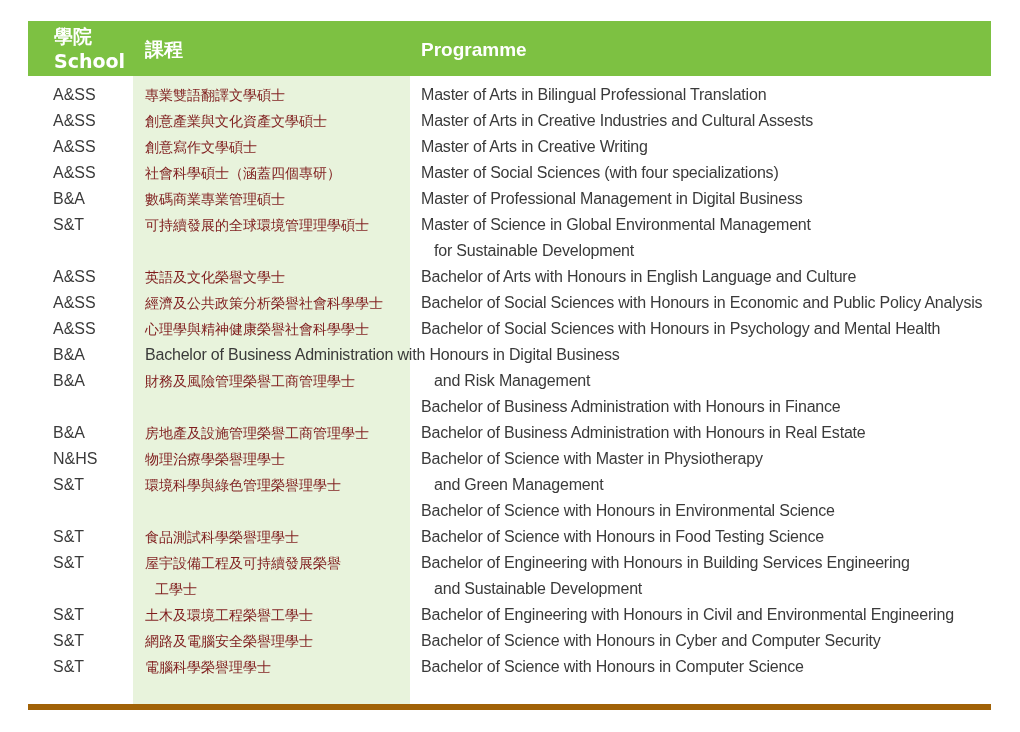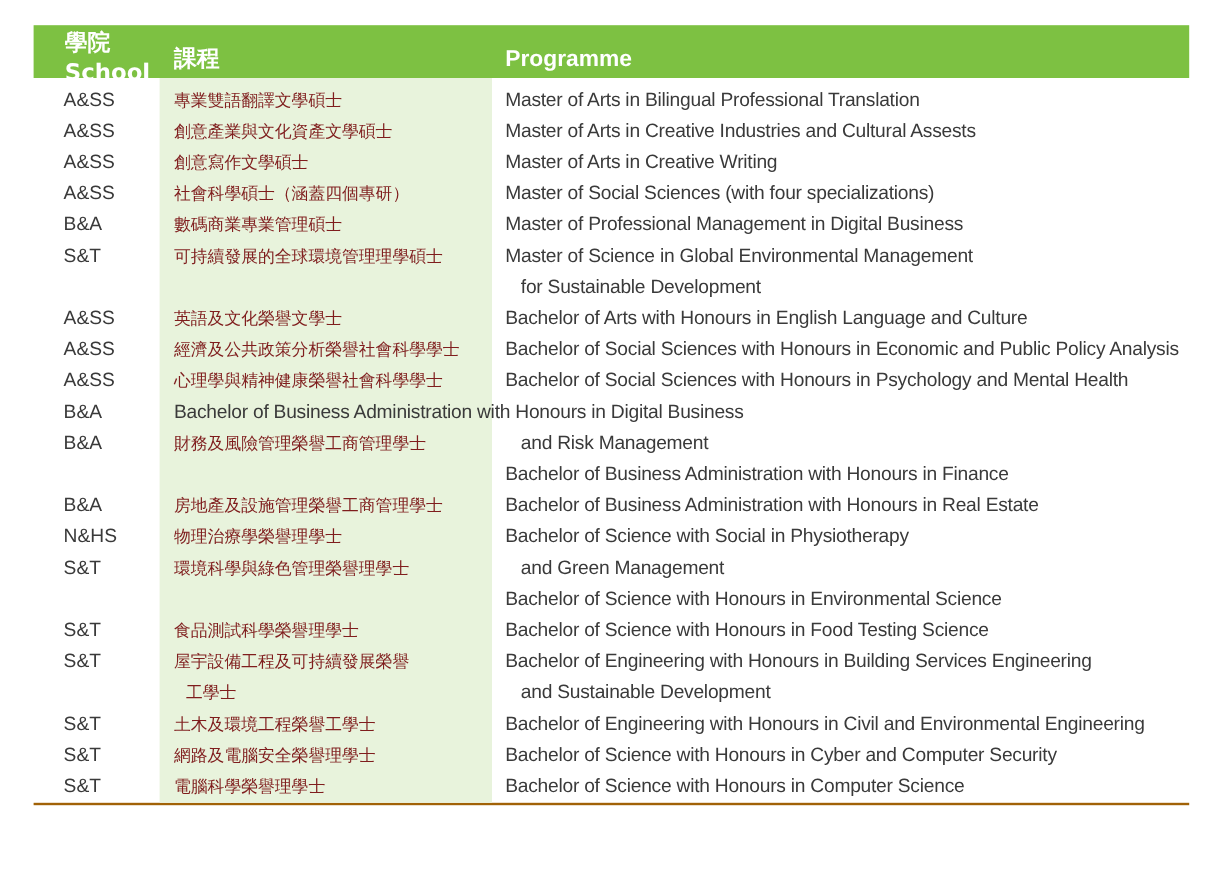--- a/index.html
+++ b/index.html
@@ -16,21 +16,21 @@
       color: #3a3a3a;
     }
     .table-wrap {
       position: absolute;
       left: 28px;
       top: 21px;
       width: 963px;
     }
     .header-row {
       position: relative;
-      height: 44px;
+      height: 55px;
       background: #7dc142;
       color: #ffffff;
       font-family: "DejaVu Sans", sans-serif;
       font-weight: bold;
     }
     .hdr-school {
       position: absolute;
       left: 26px;
       top: 3px;
       font-size: 19px;
@@ -48,22 +48,22 @@
       position: absolute;
       left: 393px;
       top: 16px;
       font-size: 19px;
       line-height: 25px;
       font-family: "Liberation Sans", sans-serif;
     }
     .body-area {
       position: relative;
       padding-top: 6px;
-      padding-bottom: 0;
-      border-bottom: 2px solid #a16207;
+      padding-bottom: 24px;
+      border-bottom: 6px solid #a16207;
     }
     .shade-col {
       position: absolute;
       left: 105px;
       top: 0;
       bottom: 0;
       width: 277px;
       background: #e8f3dc;
       z-index: 0;
     }
@@ -214,21 +214,21 @@
         <div class="c-prog">
           <span class="line">Bachelor of Business Administration with Honours in Real Estate</span>
         </div>
       </div>
       <div class="row">
         <div class="c-school">N&amp;HS</div>
         <div class="c-course">
           <span class="line">物理治療學榮譽理學士</span>
         </div>
         <div class="c-prog">
-          <span class="line">Bachelor of Science with Social in Physiotherapy</span>
+          <span class="line">Bachelor of Science with Master in Physiotherapy</span>
         </div>
       </div>
       <div class="row">
         <div class="c-school">S&amp;T</div>
         <div class="c-course">
           <span class="line">環境科學與綠色管理榮譽理學士</span>
         </div>
         <div class="c-prog">
           <span class="line indent">and Green Management</span>
           <span class="line">Bachelor of Science with Honours in Environmental Science</span>

